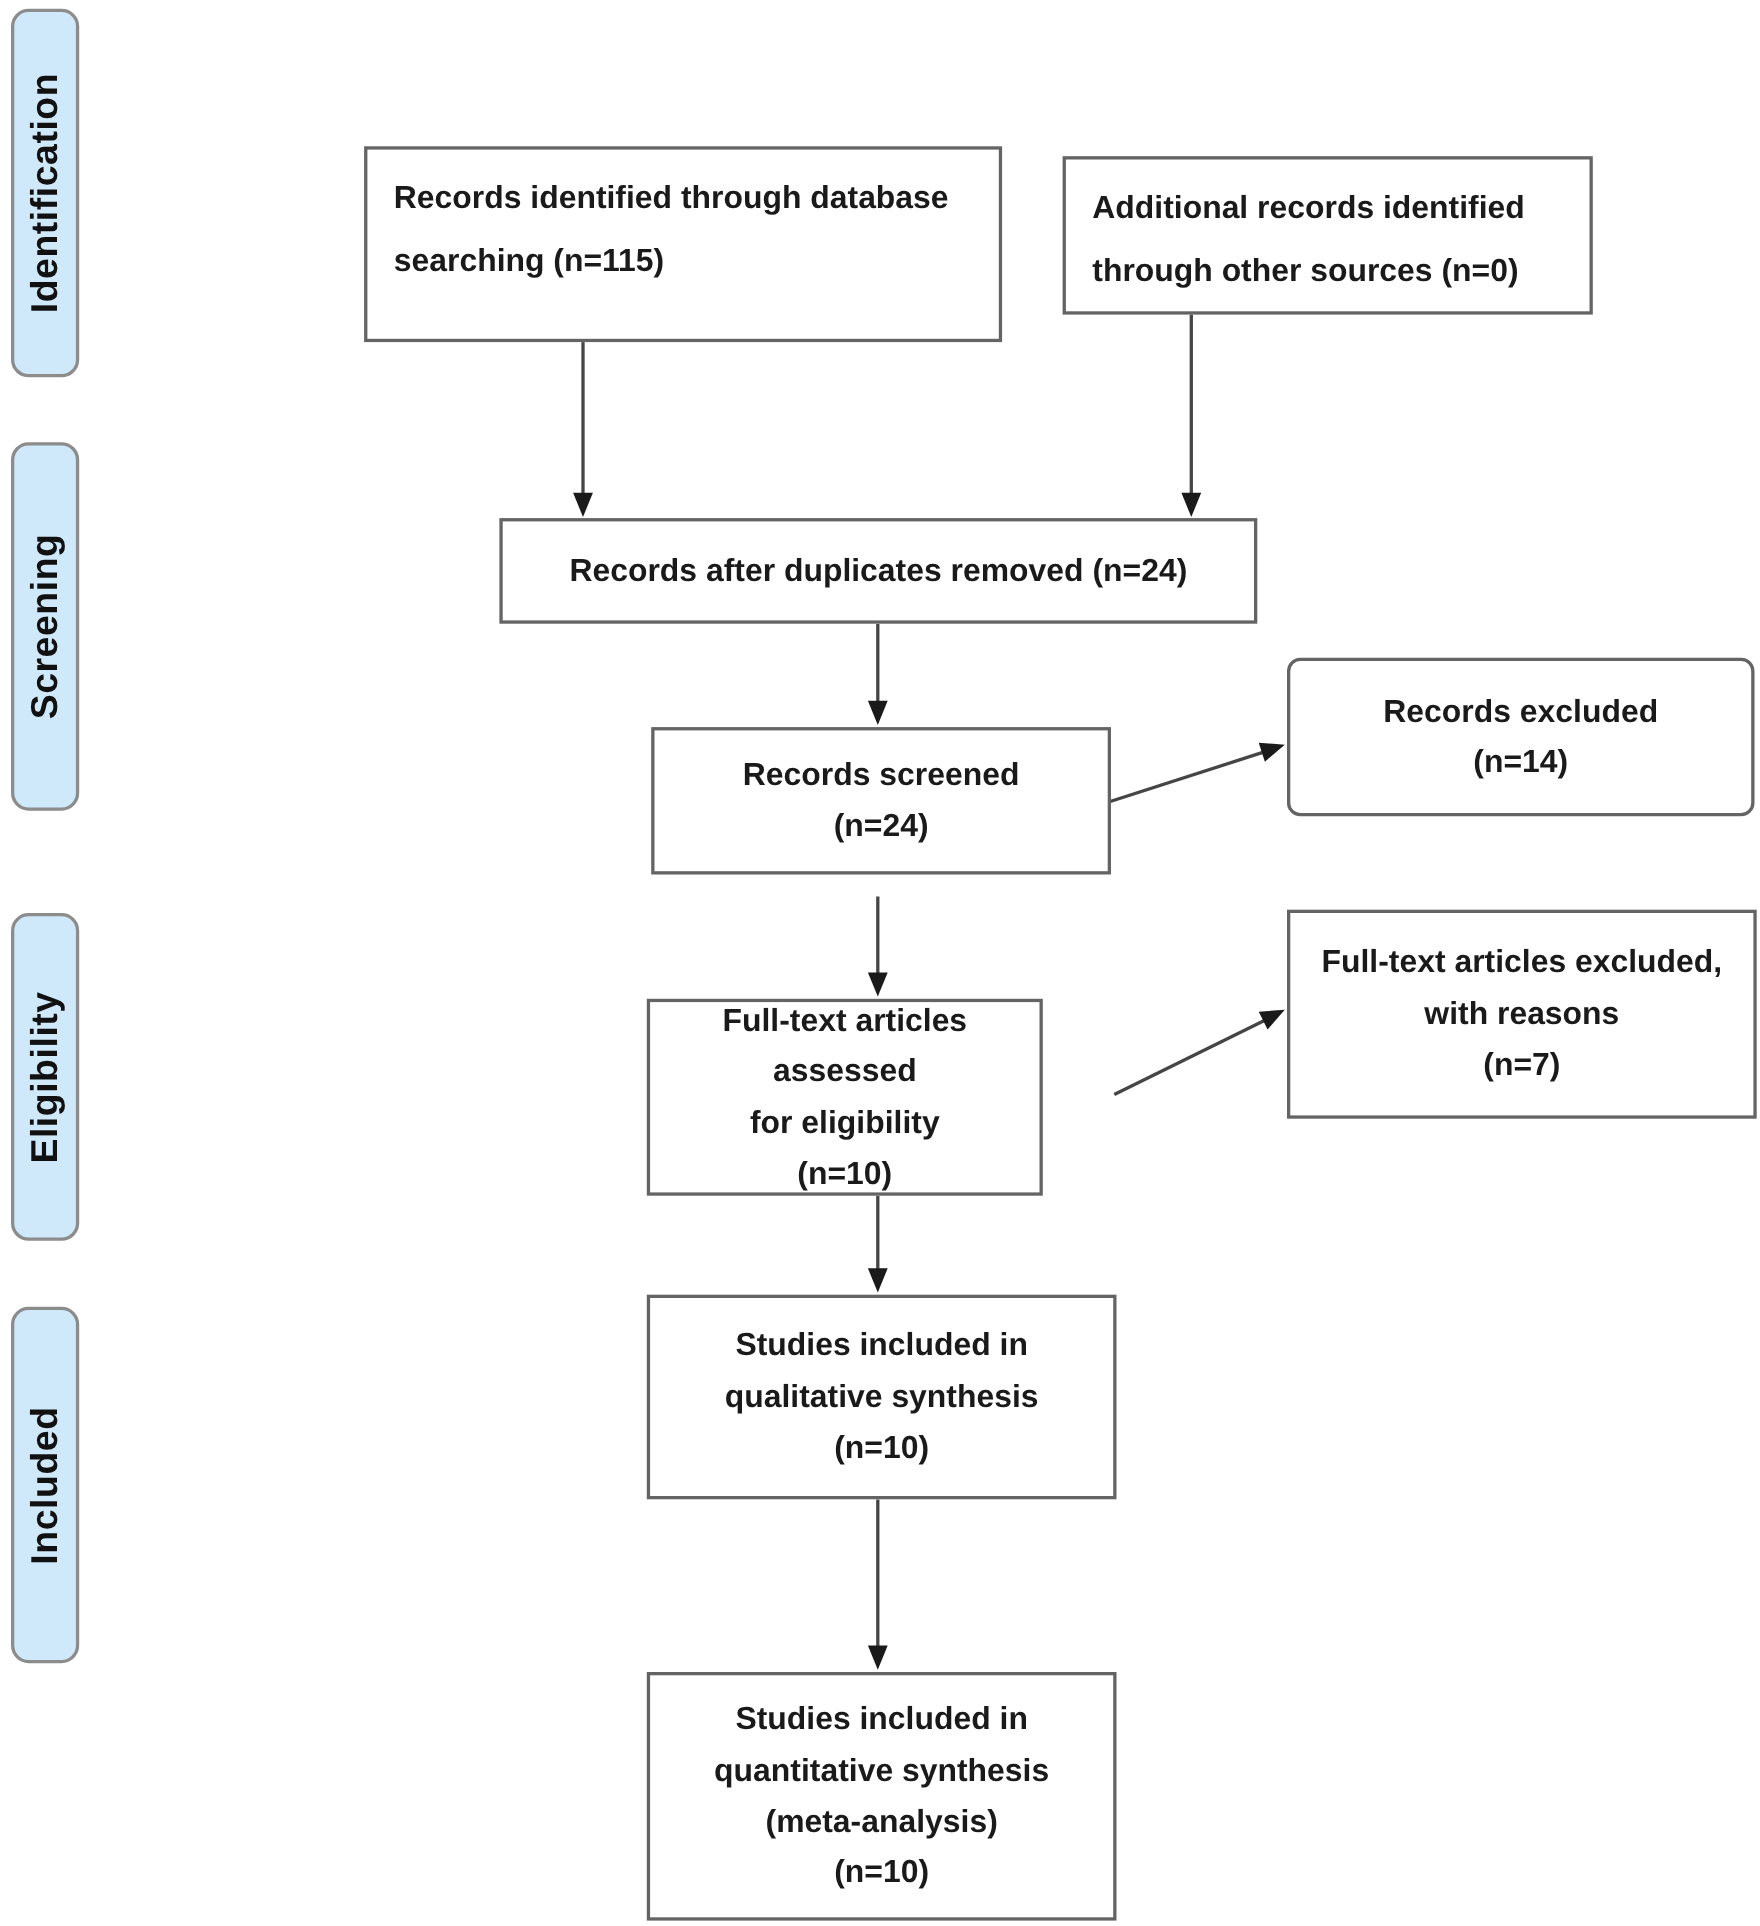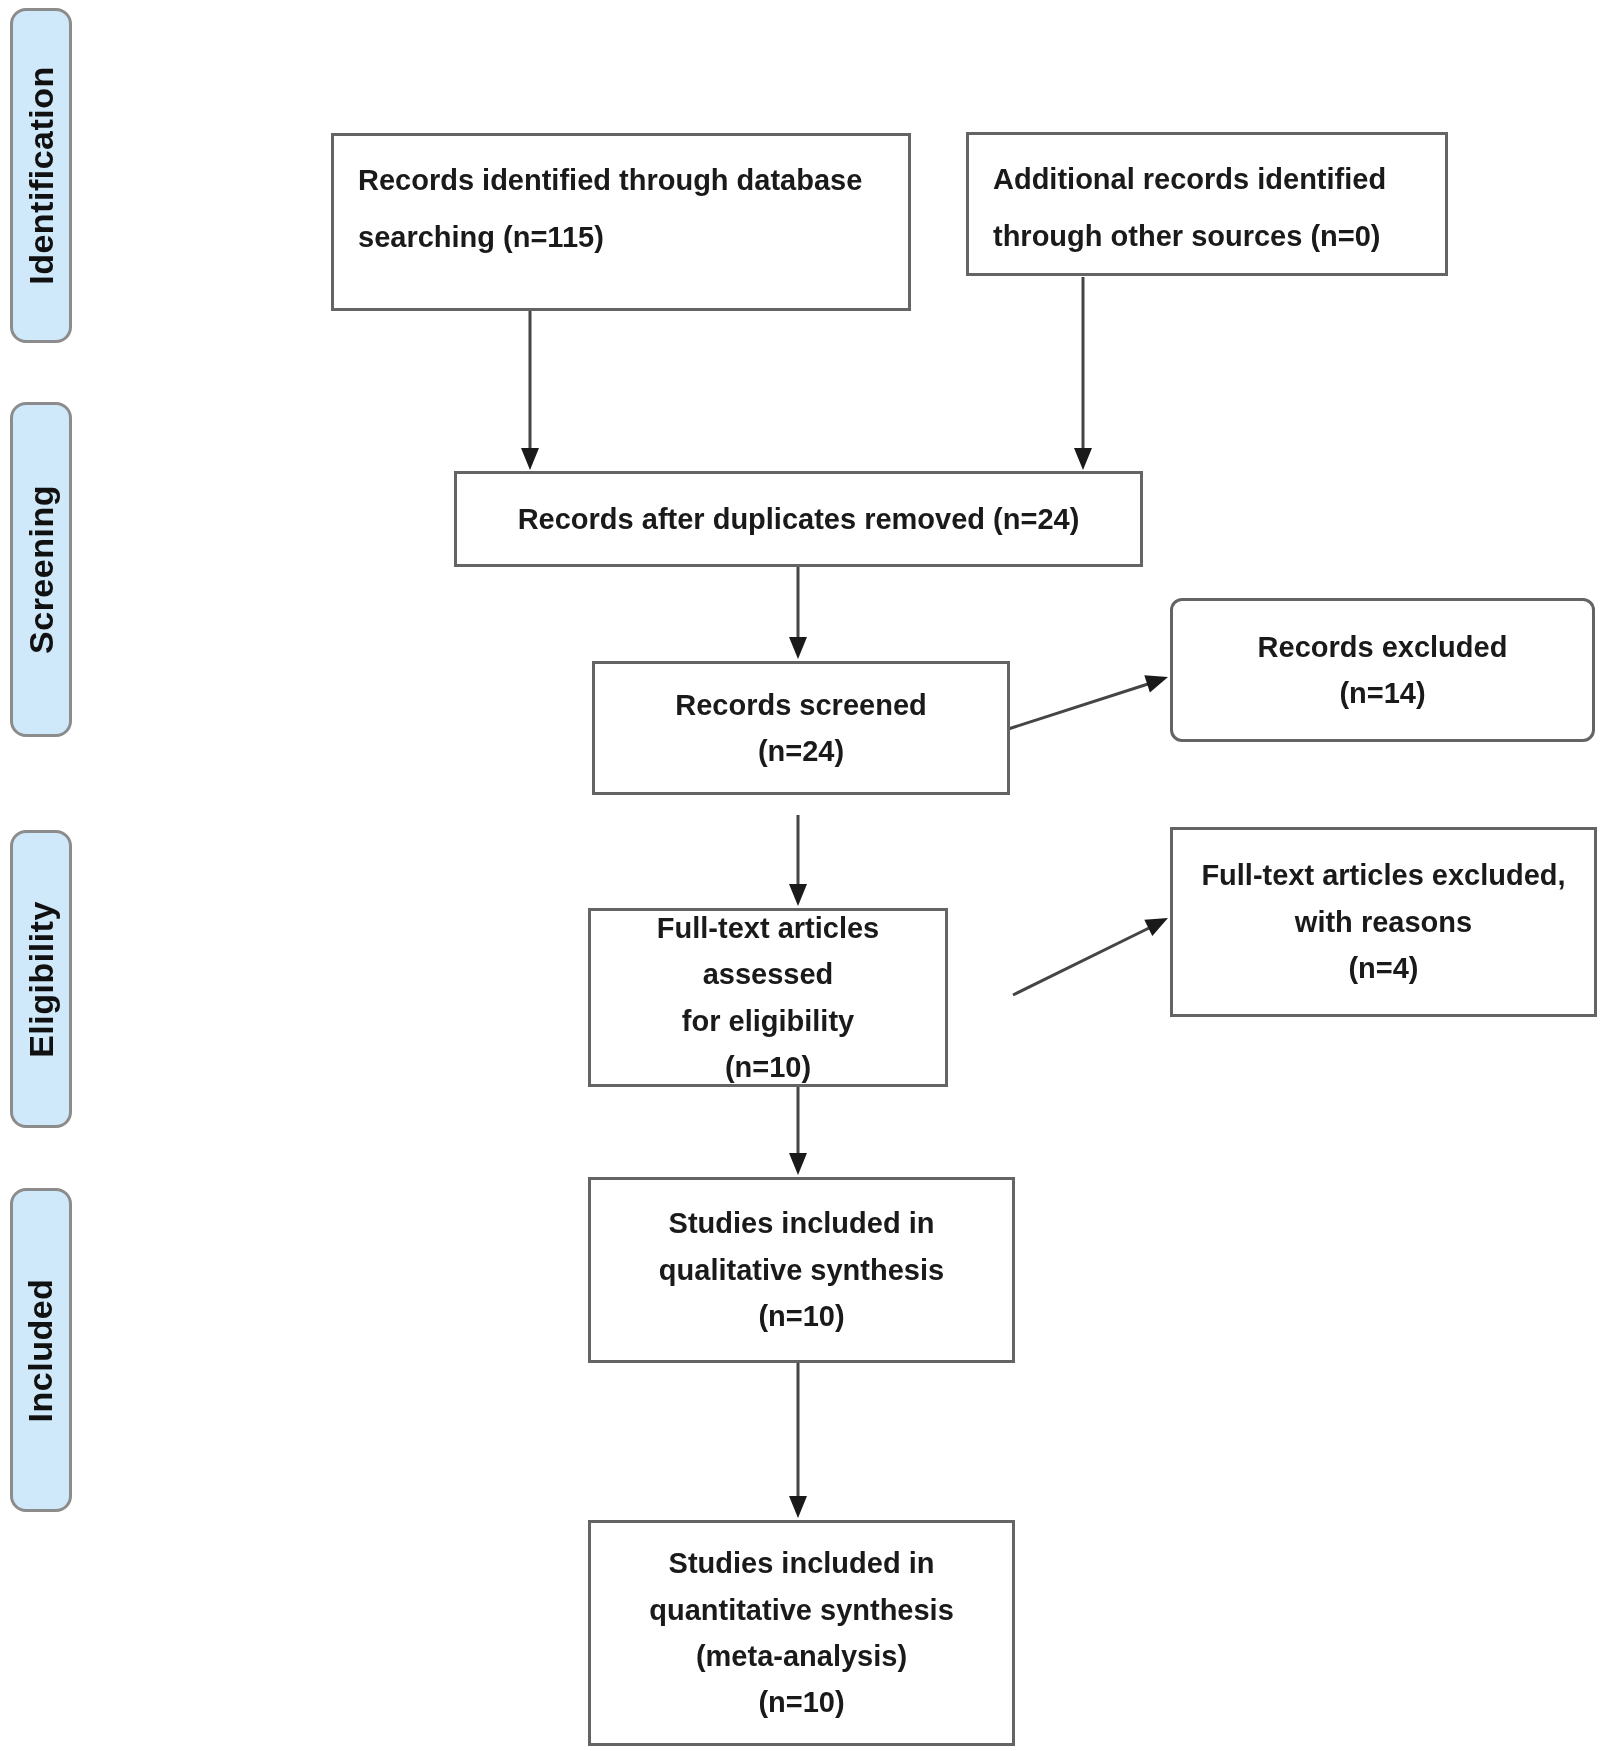--- a/index.html
+++ b/index.html
@@ -95,38 +95,38 @@
   <div class="stage" style="top:830px;height:298px;">
     <span class="vtext">Eligibility</span>
   </div>
   <div class="stage" style="top:1188px;height:324px;">
     <span class="vtext">Included</span>
   </div>
 
   <div class="fbox tl" style="left:331px;top:133px;width:580px;height:178px;">Records identified through database
 searching (n=115)</div>
 
-  <div class="fbox tl" style="left:966px;top:132px;width:482px;height:144px;">Additional records identified
+  <div class="fbox tl" style="left:966px;top:142px;width:482px;height:144px;">Additional records identified
 through other sources (n=0)</div>
 
   <div class="fbox" style="left:454px;top:471px;width:689px;height:96px;">Records after duplicates removed (n=24)</div>
 
   <div class="fbox" style="left:592px;top:661px;width:418px;height:134px;">Records screened
 (n=24)</div>
 
   <div class="fbox" style="left:1170px;top:598px;width:425px;height:144px;border-radius:12px;">Records excluded
 (n=14)</div>
 
   <div class="fbox" style="left:588px;top:908px;width:360px;height:179px;">Full-text articles assessed
 for eligibility
 (n=10)</div>
 
   <div class="fbox" style="left:1170px;top:827px;width:427px;height:190px;">Full-text articles excluded,
 with reasons
-(n=4)</div>
+(n=7)</div>
 
   <div class="fbox" style="left:588px;top:1177px;width:427px;height:186px;">Studies included in
 qualitative synthesis
 (n=10)</div>
 
   <div class="fbox" style="left:588px;top:1520px;width:427px;height:226px;">Studies included in
 quantitative synthesis
 (meta-analysis)
 (n=10)</div>
 

